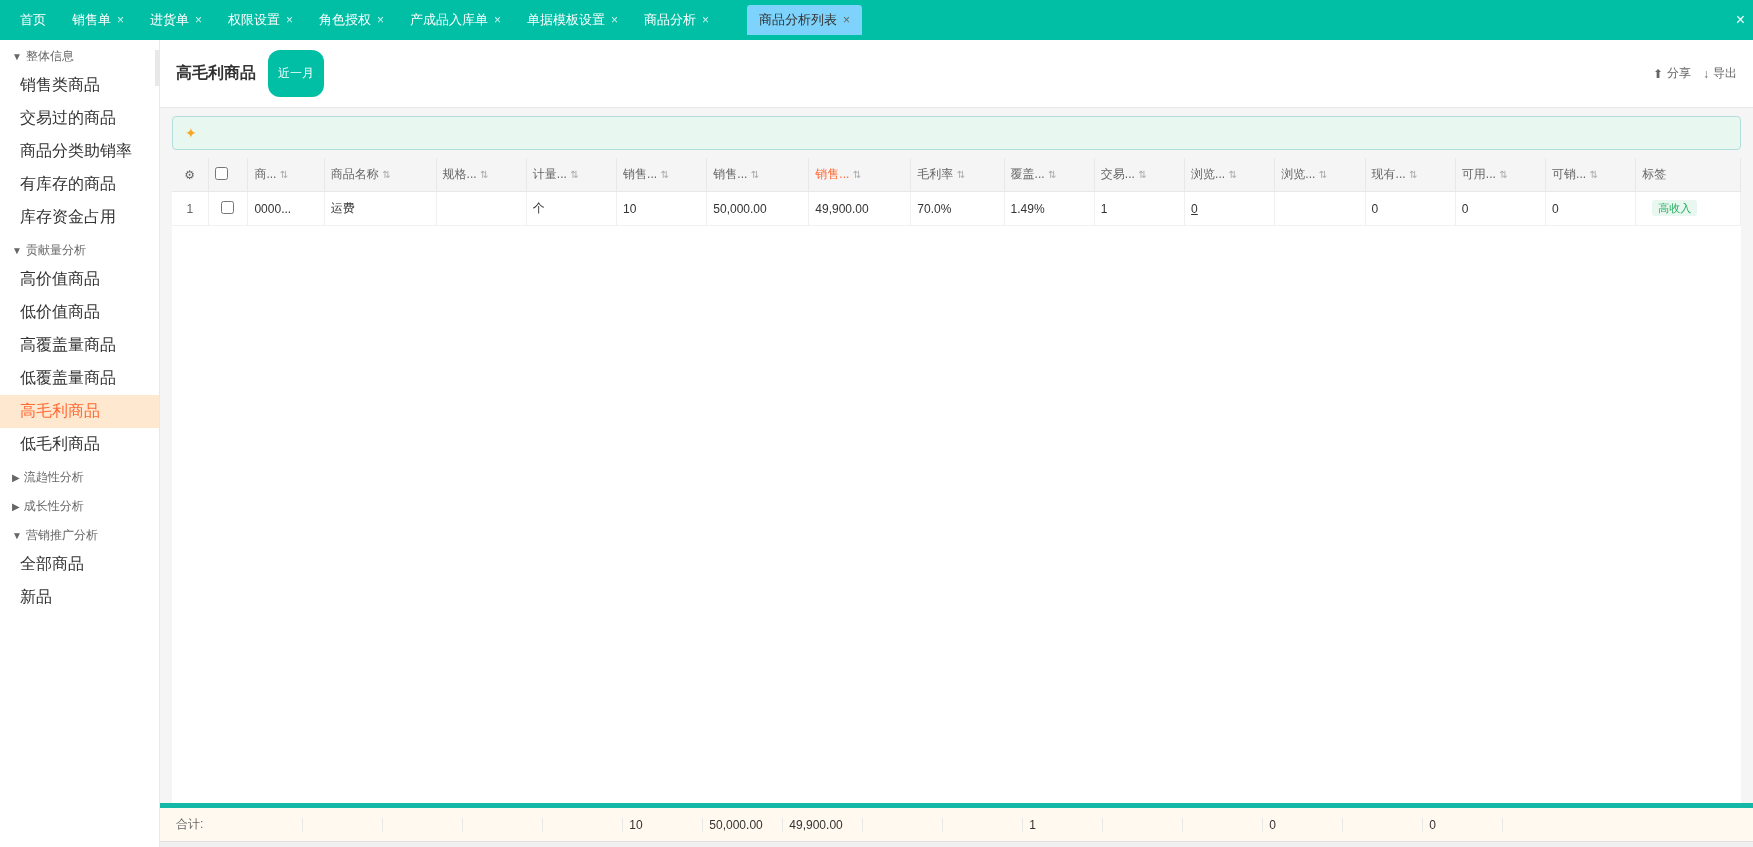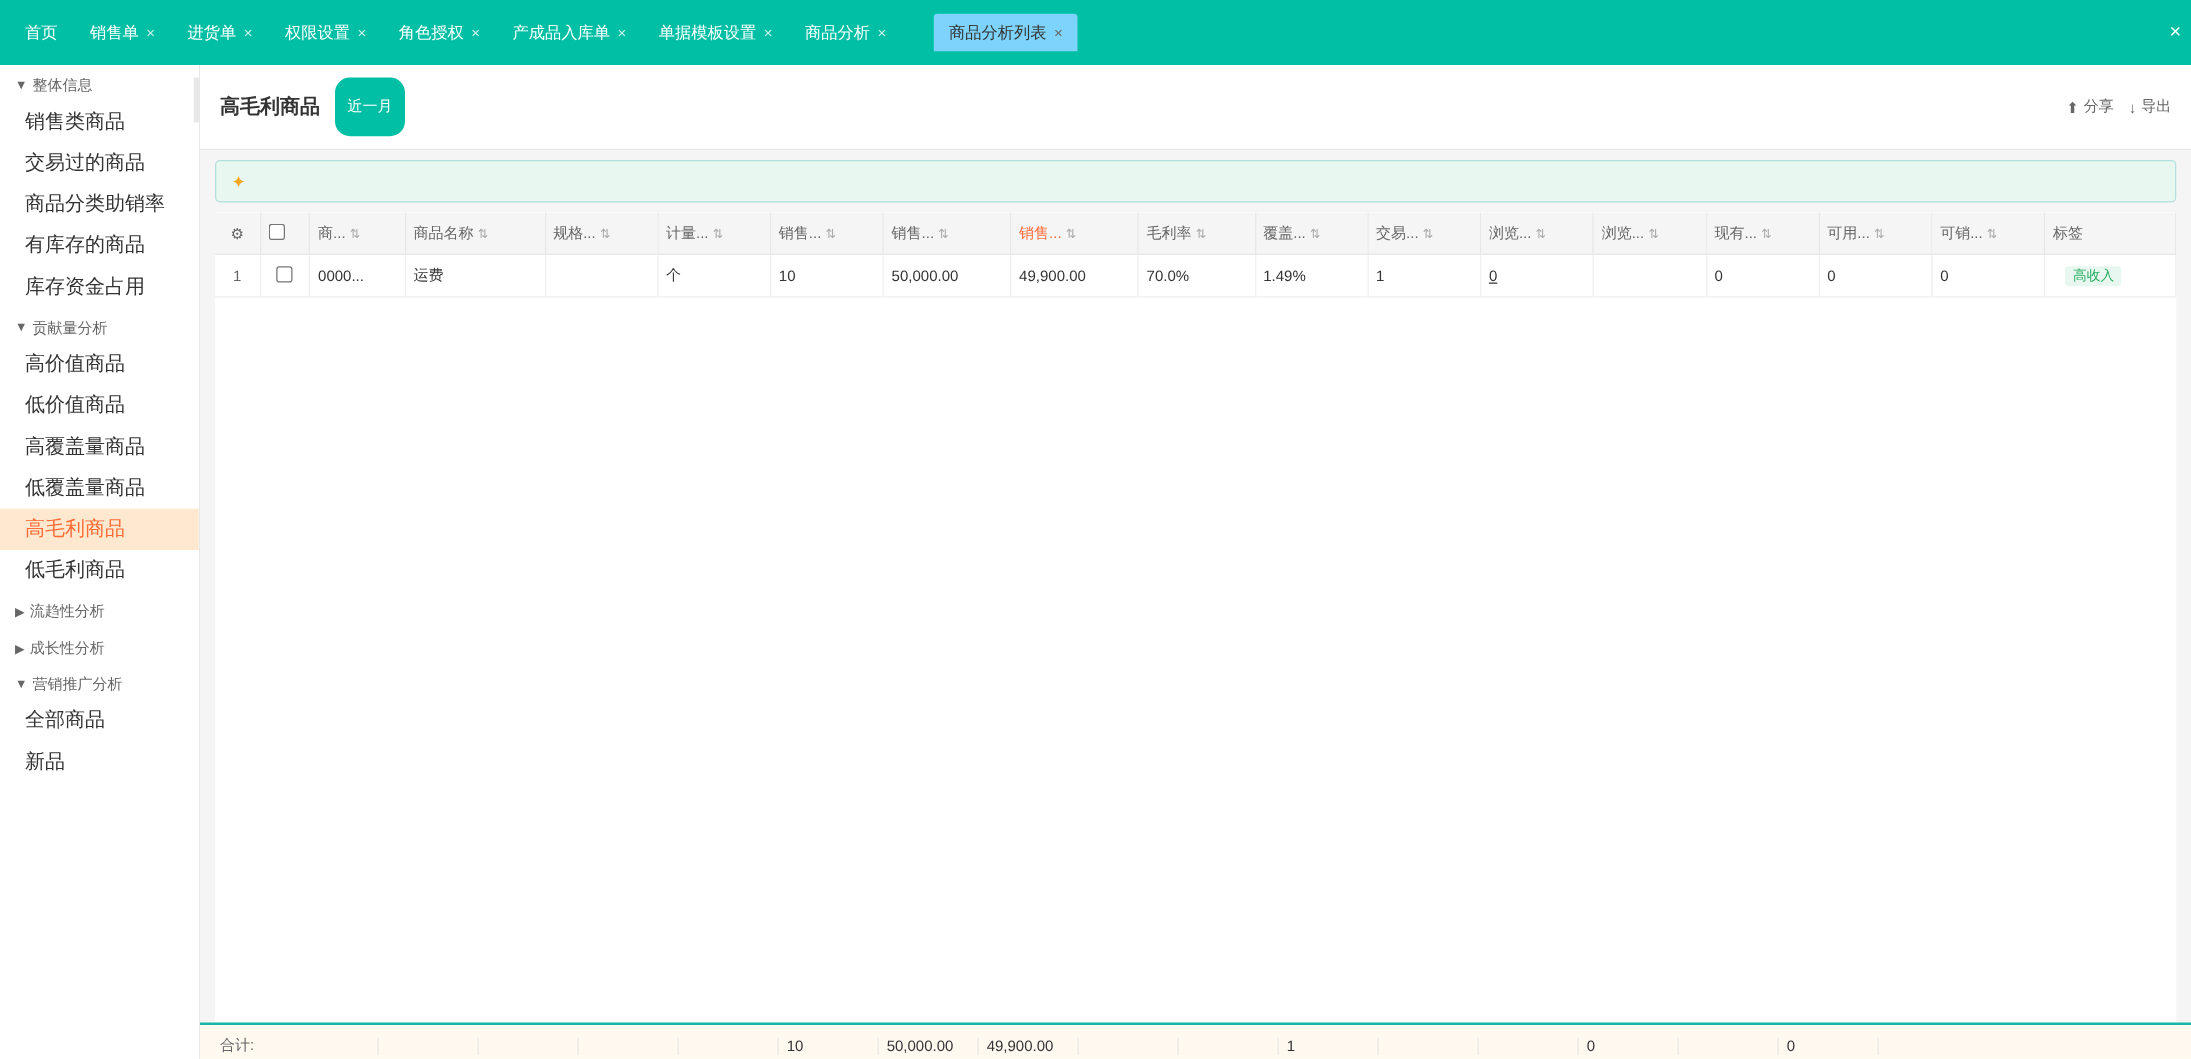--- a/index.html
+++ b/index.html
@@ -1,21 +1,21 @@
 <!DOCTYPE html>
 <html><head>
   <meta charset="utf-8">
   <style>
     * { margin: 0; padding: 0; box-sizing: border-box; }
     body { font-family: 'Microsoft YaHei', Arial, sans-serif; font-size: 12px; background: #f5f5f5; color: #333; overflow: hidden; width: 1753px; height: 847px; }
 
     
     .top-nav {
       background: #00bfa5;
-      height: 52px;
+      height: 40px;
       display: flex;
       align-items: center;
       padding: 0 8px;
       gap: 2px;
       position: relative;
     }
     .top-nav .close-btn {
       position: absolute;
       right: 8px;
       top: 50%;
@@ -235,21 +235,21 @@
     }
     .underline-link {
       text-decoration: underline;
       color: #333;
       cursor: pointer;
     }
 
     
     .footer-row {
       background: #fff9f0;
-      border-top: 2px solid #14b8a6;
+      border-top: 5px solid #14b8a6;
       padding: 8px 16px;
       display: flex;
       align-items: center;
       font-size: 12px;
       color: #333;
       flex-shrink: 0;
     }
     .footer-label { color: #666; margin-right: 20px; }
     .footer-values {
       display: flex;

